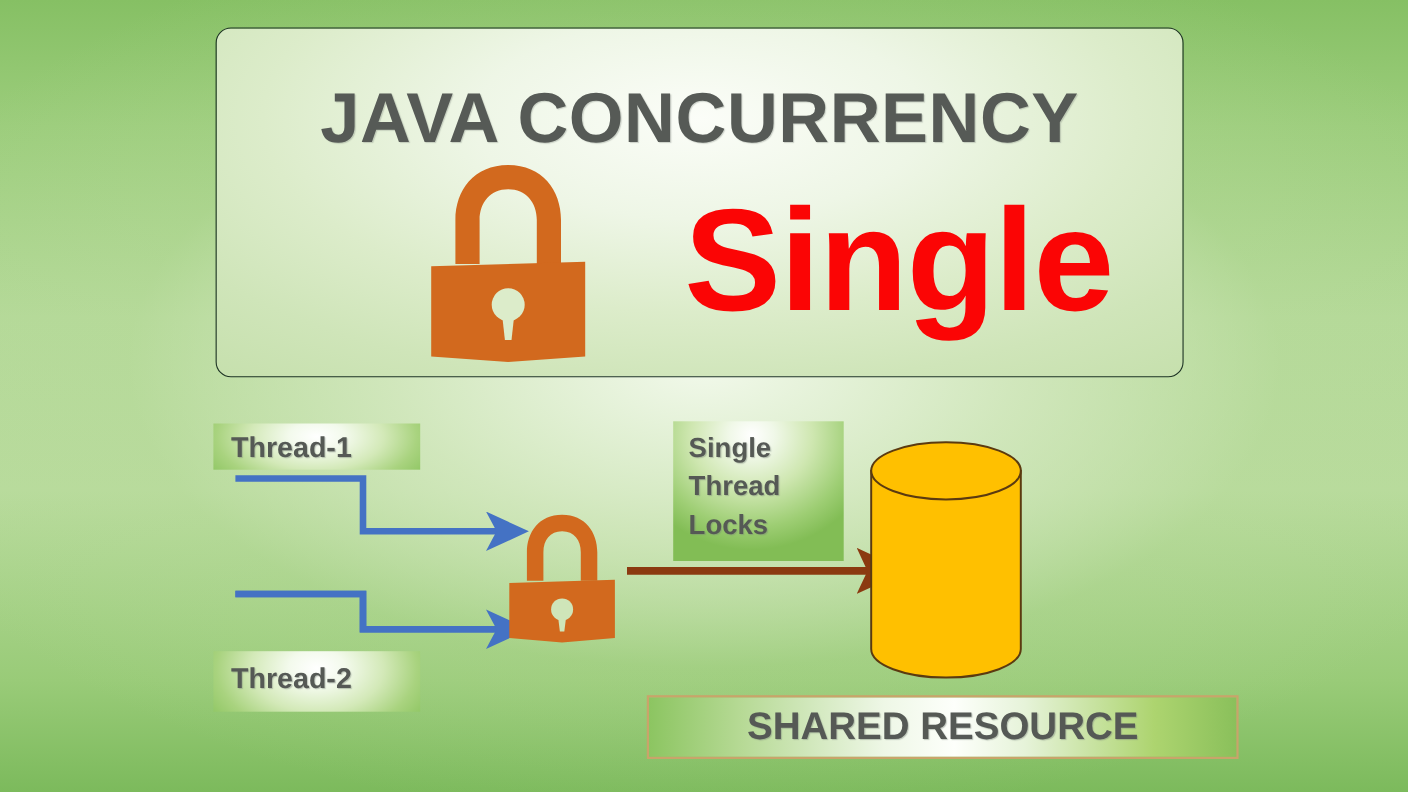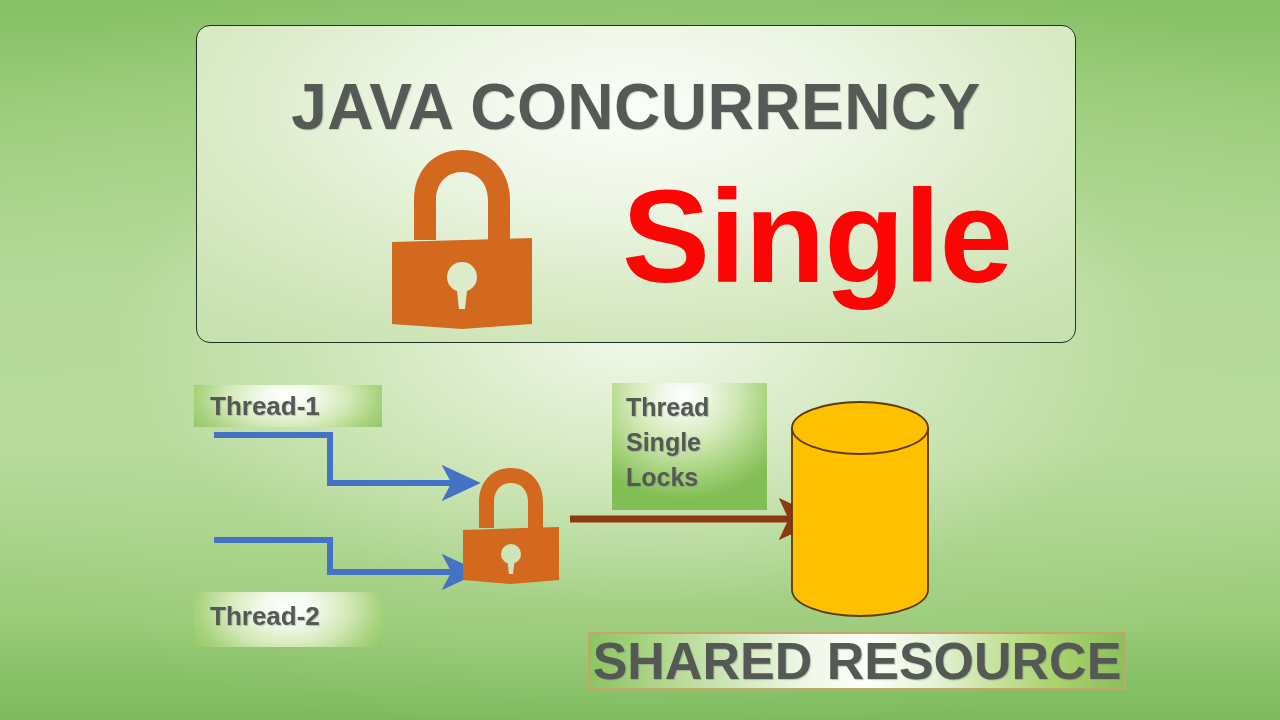--- a/index.html
+++ b/index.html
@@ -100,21 +100,21 @@
     background:
       radial-gradient(ellipse 74% 82% at 46% 10%, #ffffff 0%, #f0f8e8 18%, #cfe7b1 48%, #9ece74 80%, #82bd55 100%);
   }
 
   #shared-resource-box {
     left: 588px;
     top: 632px;
     width: 538px;
     height: 58px;
     border: 2px solid #c9a46a;
-    font-size: 52px;
+    font-size: 35px;
     line-height: 54px;
     text-align: center;
     background:
       linear-gradient(90deg, #8cc561 0%, #b7da96 16%, #eef7e6 40%, #fdfffb 52%, #e6f3d9 64%, #add46f 86%, #8ac05b 100%);
   }
 
   
   #diagram-svg {
     position: absolute;
     left: 0;
@@ -196,20 +196,20 @@
       <path d="M 792 428 L 792 590 A 68 26 0 0 0 928 590 L 928 428 Z" fill="#ffc000" stroke="#5b3a10" stroke-width="1.8"></path>
       <ellipse cx="860" cy="428" rx="68" ry="26" fill="#ffc000" stroke="#5b3a10" stroke-width="1.8"></ellipse>
     </g>
   </svg>
 
   <div class="glabel glabel-thread" id="thread1-label">Thread-1</div>
 
   <div class="glabel glabel-thread" id="thread2-label">Thread-2</div>
 
   <div class="glabel" id="single-thread-access">
+    <div>Single</div>
     <div>Thread</div>
-    <div>Single</div>
     <div>Locks</div>
   </div>
 
   <div class="glabel" id="shared-resource-box">SHARED RESOURCE</div>
 
 </div>
 
 </body></html>

